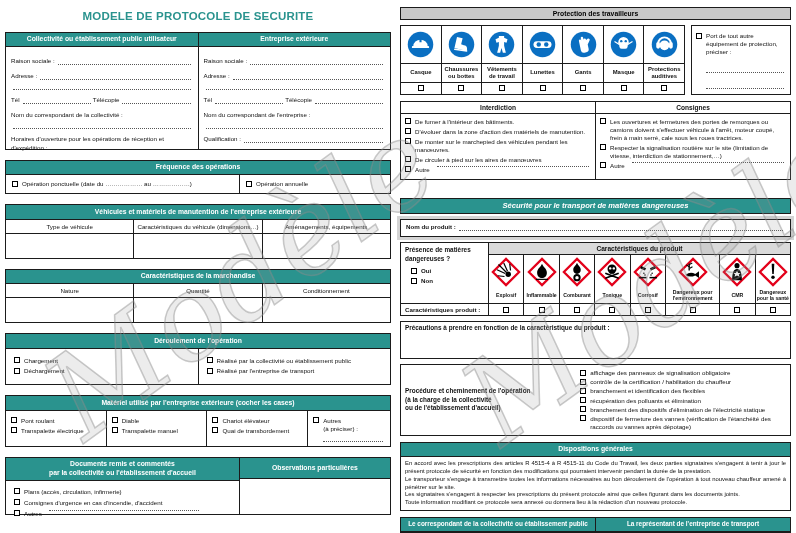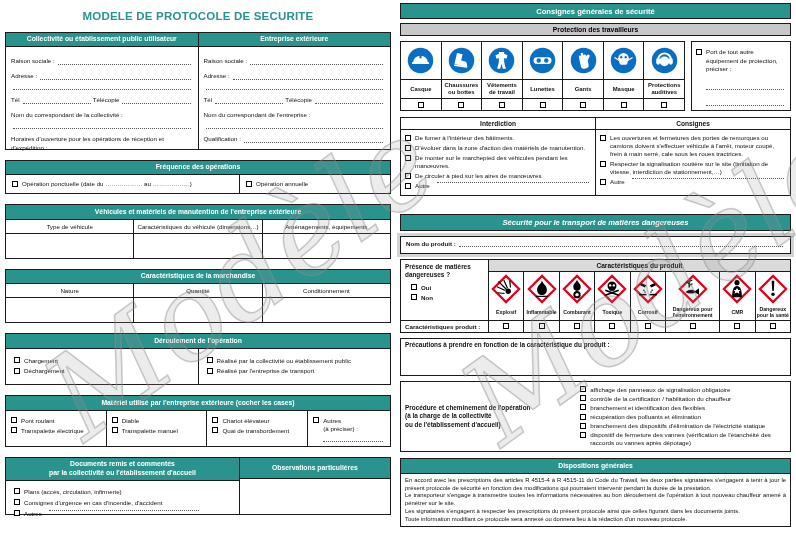--- a/index.html
+++ b/index.html
@@ -294,23 +294,20 @@
         </div>
       </div>
       <div class="vline">
         <div class="th" style="padding:6px 2px;">Observations particulières</div>
         <div></div>
       </div>
     </div>
   </div>
 
   <div class="page">
-    <div class="box first">
-      <div class="th" style="border-bottom:none; font-size:7.6px;">Consignes générales de sécurité</div>
-    </div>
 
     <div class="graybar" style="margin-top:4px;">Protection des travailleurs</div>
 
     <div class="ppe-wrap">
       <div class="ppe-table">
 
         <div class="ppe-col">
             <div class="ppe-ico">
               <svg width="27" height="27" viewBox="0 0 36 36">
                 <circle cx="18" cy="18" r="17" fill="var(--blue)"></circle>

